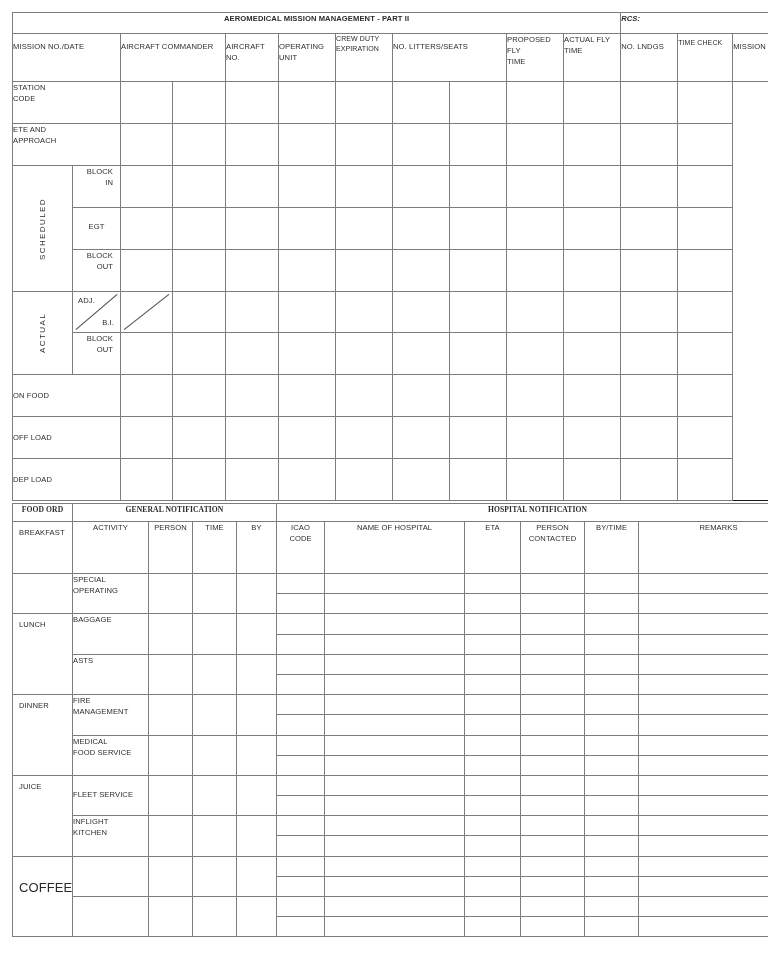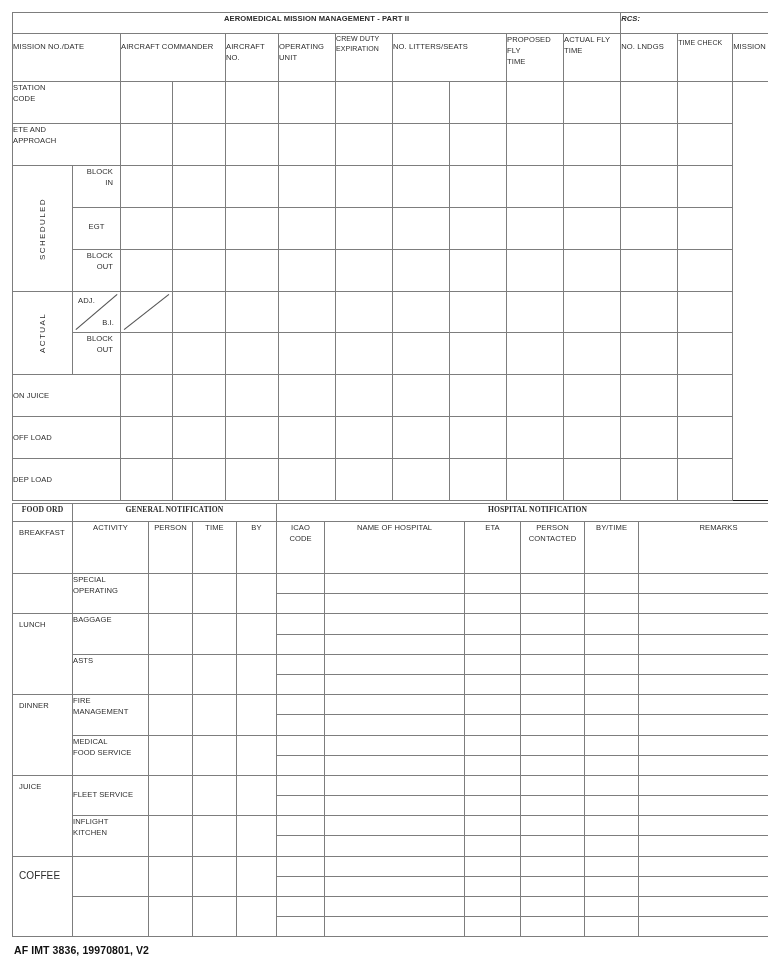--- a/index.html
+++ b/index.html
@@ -332,21 +332,21 @@
       <td></td>
       <td></td>
       <td></td>
       <td></td>
       <td></td>
       <td></td>
       <td class="b-right"></td>
     </tr>
 
     <tr class="loadrow">
-      <td class="lbl b-left b-top" colspan="3" style="padding-top:15px">ON JUICE</td>
+      <td class="lbl b-left b-top" colspan="3" style="padding-top:15px">ON FOOD</td>
       <td class="b-top"></td>
       <td class="b-top"></td>
       <td class="b-top"></td>
       <td class="b-top"></td>
       <td class="b-top"></td>
       <td class="b-top"></td>
       <td class="b-top"></td>
       <td class="b-top"></td>
       <td class="b-top"></td>
       <td class="b-top"></td>
@@ -590,21 +590,21 @@
     <tr class="thinrow">
       <td class="b-left"></td>
       <td></td>
       <td></td>
       <td></td>
       <td></td>
       <td class="b-right"></td>
     </tr>
 
     <tr class="thinrow">
-      <td class="b-left b-top" rowspan="4" style="padding:12px 0 0 6px;font-size:10px;vertical-align:top">COFFEE</td>
+      <td class="b-left b-top" rowspan="4" style="padding:22px 0 0 6px;font-size:13px;vertical-align:top">COFFEE</td>
       <td class="lbl2 b-top" rowspan="2">
         <div></div>
       </td>
       <td class="b-top" rowspan="2"></td>
       <td class="b-top" rowspan="2"></td>
       <td class="b-top" rowspan="2"></td>
       <td class="b-left b-top"></td>
       <td class="b-top"></td>
       <td class="b-top"></td>
       <td class="b-top"></td>
@@ -638,15 +638,14 @@
       <td class="b-left b-bottom"></td>
       <td class="b-bottom"></td>
       <td class="b-bottom"></td>
       <td class="b-bottom"></td>
       <td class="b-bottom"></td>
       <td class="b-right b-bottom"></td>
     </tr>
   </tbody>
     </table>
 
-  <div class="footer">AF IMT 3836, 19970801, V2</div>
 
 </div>
 
 </body></html>

